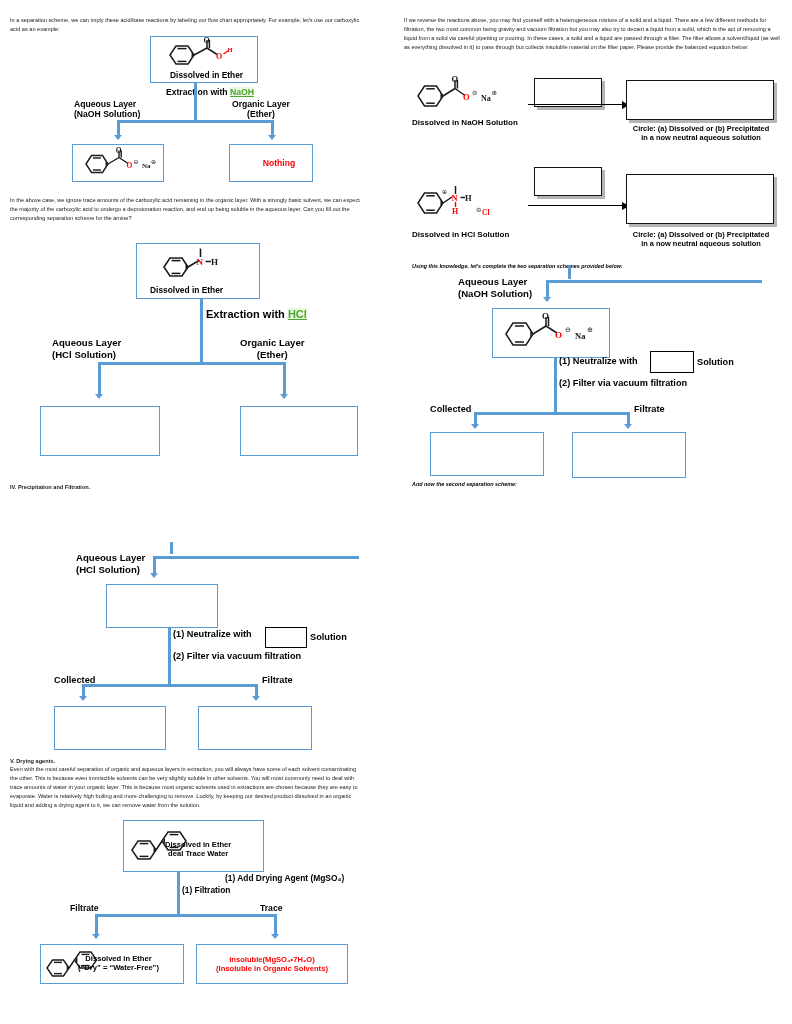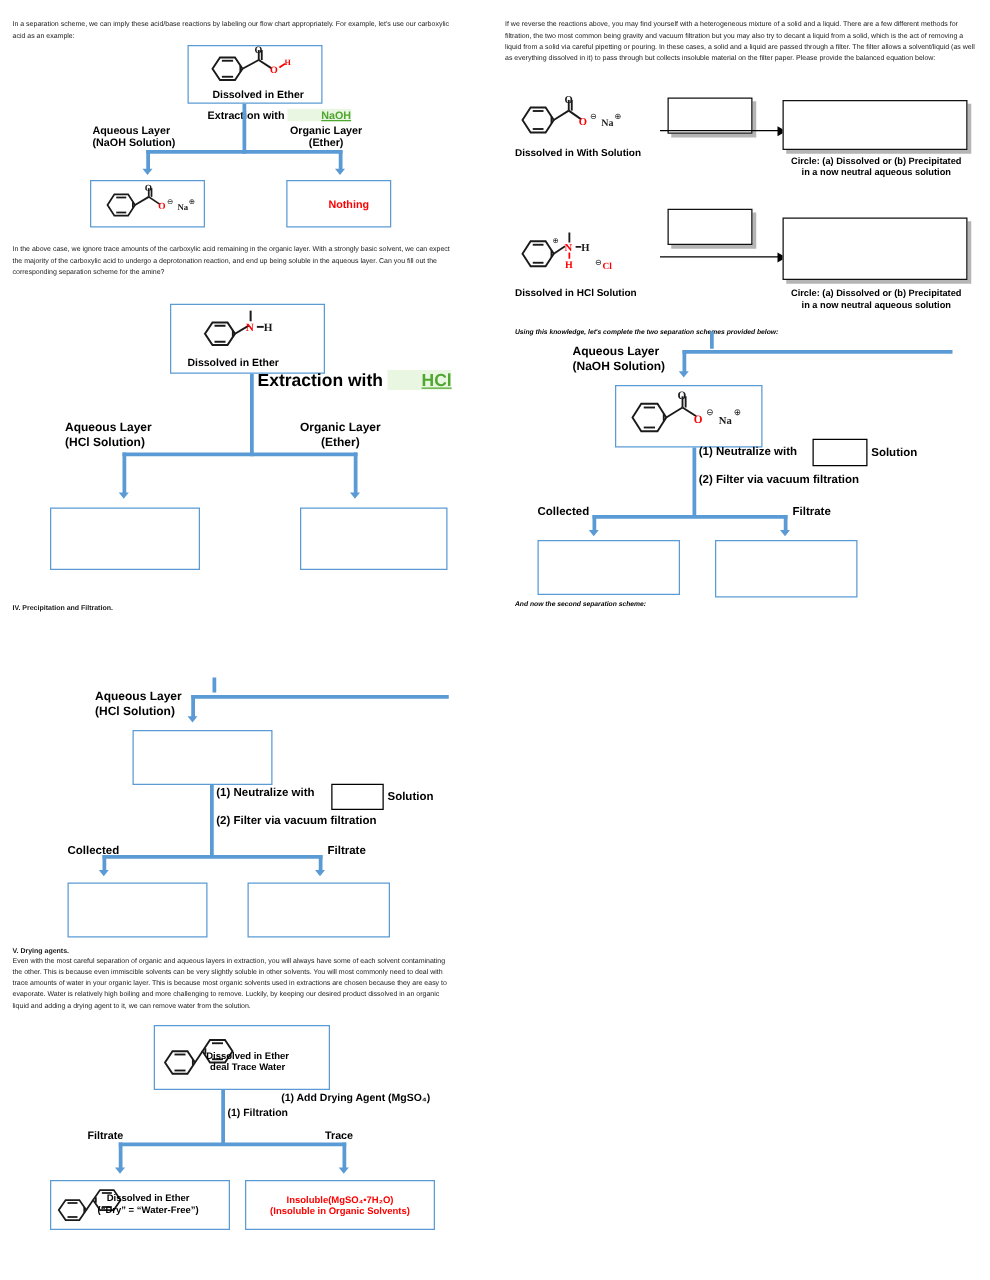--- a/index.html
+++ b/index.html
@@ -18,21 +18,21 @@
   .ital{font-style:italic;font-weight:bold;font-size:5.4px;}
 
   
   .bx{position:absolute;border:1.2px solid #5b9bd5;background:#fff;box-sizing:border-box;}
   .bxblack{position:absolute;border:1.6px solid #000;background:#fff;box-sizing:border-box;}
   .bxshadow{position:absolute;border:1.4px solid #111;background:#fff;box-sizing:border-box;
             box-shadow:3px 3px 0 0 rgba(120,120,120,.55);}
 
   .lbl{position:absolute;font-weight:bold;font-size:8.6px;line-height:1.22;white-space:nowrap;}
   .red{color:#ff0000;}
-  .green{color:#4ea72e;background:#e9f6e2;padding-left:27px;}
+  .green{color:#4ea72e;background:#e9f6e2;}
   .green.u{text-decoration:underline;}
 
   
   .v{position:absolute;background:#5b9bd5;width:2.6px;}
   .h{position:absolute;background:#5b9bd5;height:2.6px;}
   .arw{position:absolute;width:0;height:0;border-left:4.2px solid transparent;border-right:4.2px solid transparent;border-top:5.5px solid #5b9bd5;}
   .blkh{position:absolute;background:#000;height:1.4px;}
   .blkarw{position:absolute;width:0;height:0;border-top:4px solid transparent;border-bottom:4px solid transparent;border-left:7px solid #000;}
 
   svg{display:block;overflow:visible;}
@@ -131,21 +131,21 @@
           <line x1="30" y1="20" x2="41" y2="13.5"></line>
         </g>
         <line x1="42.5" y1="10" x2="42.5" y2="1.5" stroke="#1a1a1a" stroke-width="1.6"></line>
         <text x="38.5" y="17.5" font-size="9" font-weight="bold" fill="#ff0000" font-family="'Liberation Serif',serif">N</text>
         <line x1="47.5" y1="14.5" x2="53" y2="14.5" stroke="#1a1a1a" stroke-width="1.5"></line>
         <text x="53" y="18" font-size="9" font-weight="bold" fill="#1a1a1a" font-family="'Liberation Serif',serif">H</text>
       </svg>
     </div>
     <div class="cap" style="left:140px;top:285px;">Dissolved in Ether</div>
 
-    <div class="lbl" style="left:196px;top:296px;font-size:14px;">
+    <div class="lbl" style="left:196px;top:308px;font-size:11px;">
       <span>Extraction with </span><span class="green u">HCl</span>
     </div>
 
     <div class="v" style="left:190px;top:299px;height:66px;"></div>
     <div class="h" style="left:88px;top:362px;width:188px;"></div>
     <div class="v" style="left:88px;top:362px;height:34px;"></div>
     <div class="v" style="left:273px;top:362px;height:34px;"></div>
     <div class="arw" style="left:85px;top:394px;"></div>
     <div class="arw" style="left:270px;top:394px;"></div>
 
@@ -296,21 +296,21 @@
           <line x1="45.4" y1="12.5" x2="45.4" y2="4"></line>
           <line x1="43" y1="12.5" x2="53" y2="19.5"></line>
         </g>
         <text x="39.5" y="6" font-size="8.5" font-weight="bold" fill="#1a1a1a" font-family="'Liberation Serif',serif">O</text>
         <text x="51" y="24" font-size="8.5" font-weight="bold" fill="#ff0000" font-family="'Liberation Serif',serif">O</text>
         <text x="60" y="19" font-size="6.5" fill="#1a1a1a" font-family="'Liberation Serif',serif">⊖</text>
         <text x="69" y="25" font-size="8" font-weight="bold" fill="#1a1a1a" font-family="'Liberation Serif',serif">Na</text>
         <text x="79.5" y="19" font-size="6.5" fill="#1a1a1a" font-family="'Liberation Serif',serif">⊕</text>
       </svg>
     </div>
-    <div class="cap" style="left:8px;top:118px;font-size:8px;">Dissolved in With Solution</div>
+    <div class="cap" style="left:8px;top:118px;font-size:8px;">Dissolved in NaOH Solution</div>
 
     <div class="bxshadow" style="left:130px;top:78px;width:68px;height:29px;">
       
     </div>
     <div class="blkh" style="left:124px;top:104px;width:96px;"></div>
     <div class="blkarw" style="left:218px;top:101px;"></div>
 
     <div class="bxshadow" style="left:222px;top:80px;width:148px;height:40px;">
       
     </div>

